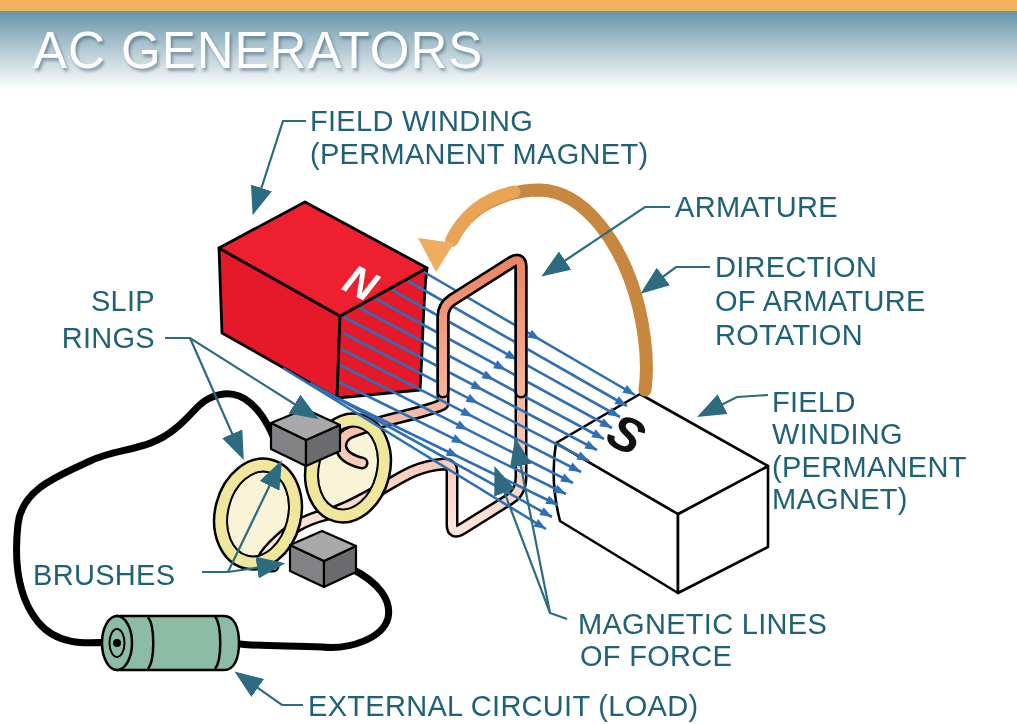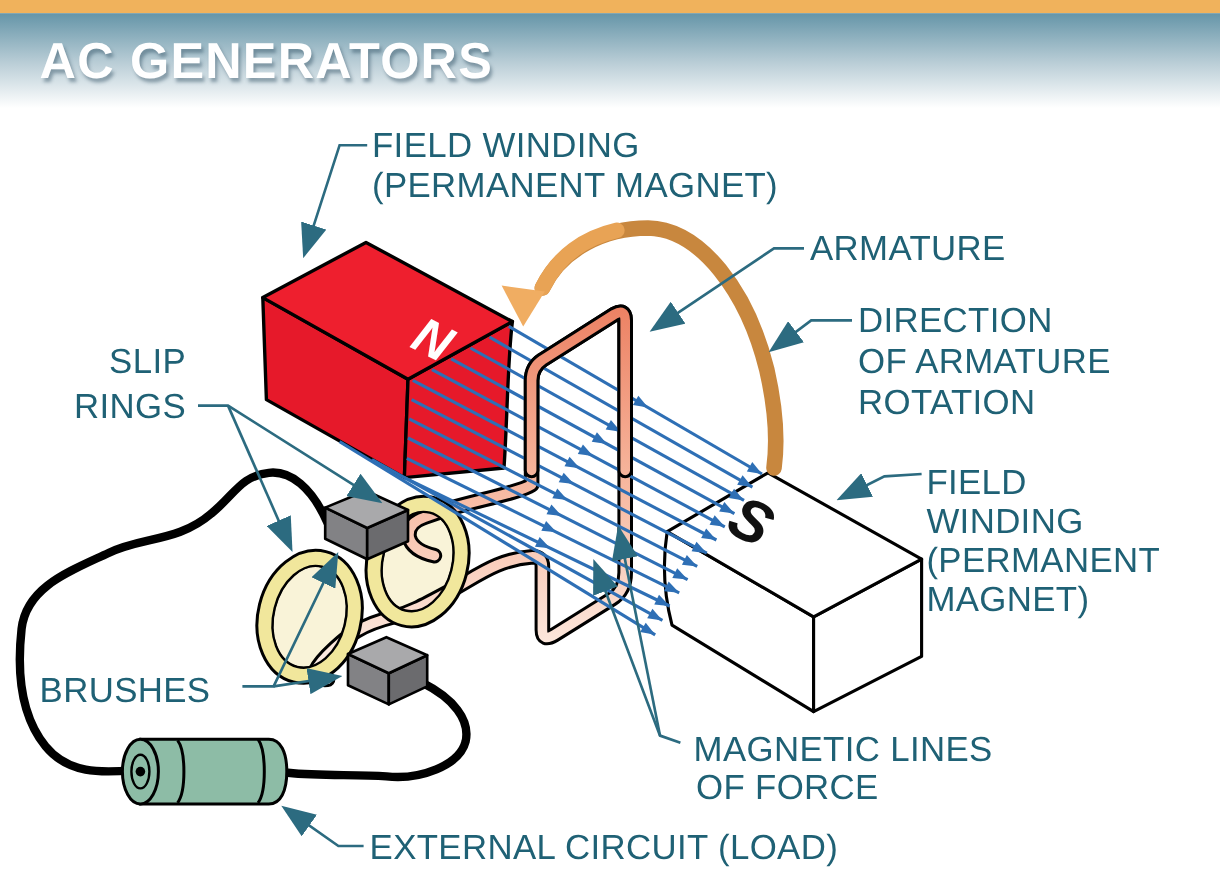--- a/index.html
+++ b/index.html
@@ -16,21 +16,21 @@
   }
   .header{position:absolute;top:0;left:0;width:1017px;z-index:2;}
   .orange-bar{height:11px;background:var(--c-header-top-bar);}
   .band{
     height:79px;
     background:linear-gradient(180deg,var(--c-header-grad-top) 0%,#b9cdd6 52%,var(--c-header-grad-bottom) 100%);
     display:flex;align-items:center;
   }
   .band h1{
     margin:0 0 0 33px;
-    font-size:42px;font-weight:bold;letter-spacing:1px;
+    font-size:51px;font-weight:normal;letter-spacing:1px;
     color:var(--c-title);
     text-shadow:2px 3px 3px rgba(45,75,95,0.45);
   }
   svg.diagram{position:absolute;top:0;left:0;z-index:1;}
   text.lbl{
     font-family:"Liberation Sans","DejaVu Sans",sans-serif;
     font-size:29px;fill:var(--c-label);letter-spacing:0.3px;
   }
   text.pole{font-family:"Liberation Sans","DejaVu Sans",sans-serif;font-weight:bold;font-style:italic;}
 </style>

